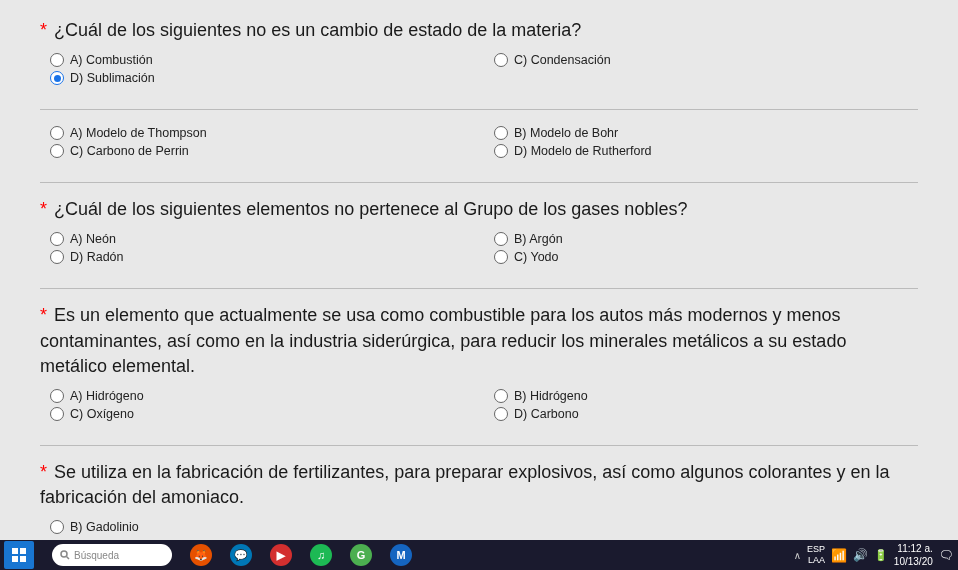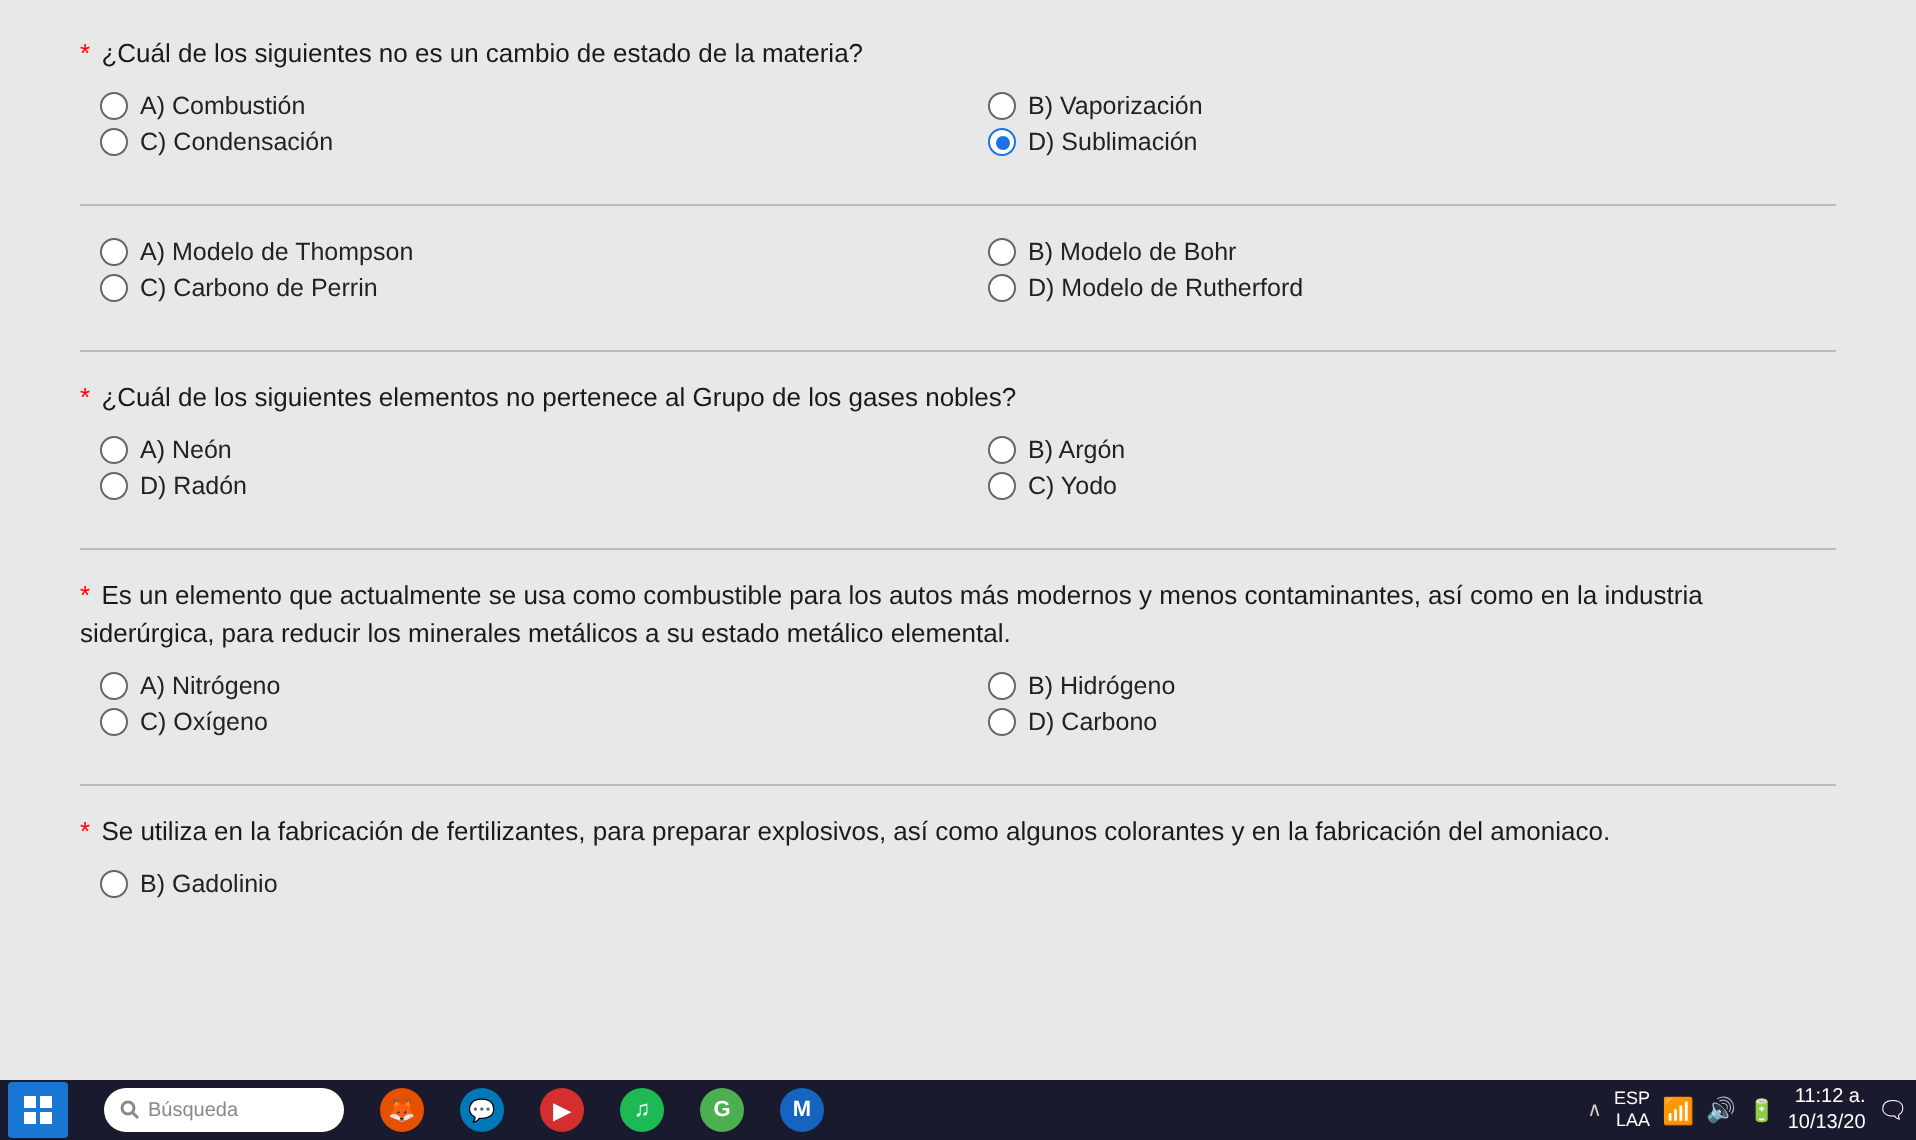--- a/index.html
+++ b/index.html
@@ -17,21 +17,21 @@
       width: 100%;
       height: 540px;
       padding: 10px 40px;
       overflow: hidden;
     }
     .question-block {
       margin-bottom: 14px;
       padding: 8px 0;
     }
     .question-text {
-      font-size: 13px;
+      font-size: 18px;
       color: #1a1a1a;
       margin-bottom: 8px;
       line-height: 1.4;
     }
     .question-text .required {
       color: red;
       margin-right: 2px;
     }
     .options-grid {
       display: grid;
@@ -143,24 +143,20 @@
       <span class="required">*</span>
       <span>¿Cuál de los siguientes no es un cambio de estado de la materia?</span>
     </div>
     <div class="options-grid">
       <div class="option">
         <div class="radio-circle"></div>
         <span>A) Combustión</span>
       </div>
       <div class="option">
         <div class="radio-circle"></div>
-        <span>B) Vaporización</span>
-      </div>
-      <div class="option">
-        <div class="radio-circle"></div>
         <span>C) Condensación</span>
       </div>
       <div class="option">
         <div class="radio-circle selected"></div>
         <span>D) Sublimación</span>
       </div>
     </div>
   </div>
 
   <hr class="divider">
@@ -216,21 +212,21 @@
   <hr class="divider">
 
   <div class="question-block">
     <div class="question-text">
       <span class="required">*</span>
       <span>Es un elemento que actualmente se usa como combustible para los autos más modernos y menos contaminantes, así como en la industria siderúrgica, para reducir los minerales metálicos a su estado metálico elemental.</span>
     </div>
     <div class="options-grid">
       <div class="option">
         <div class="radio-circle"></div>
-        <span>A) Nitrógeno</span>
+        <span>A) Hidrógeno</span>
       </div>
       <div class="option">
         <div class="radio-circle"></div>
         <span>B) Hidrógeno</span>
       </div>
       <div class="option">
         <div class="radio-circle"></div>
         <span>C) Oxígeno</span>
       </div>
       <div class="option">

